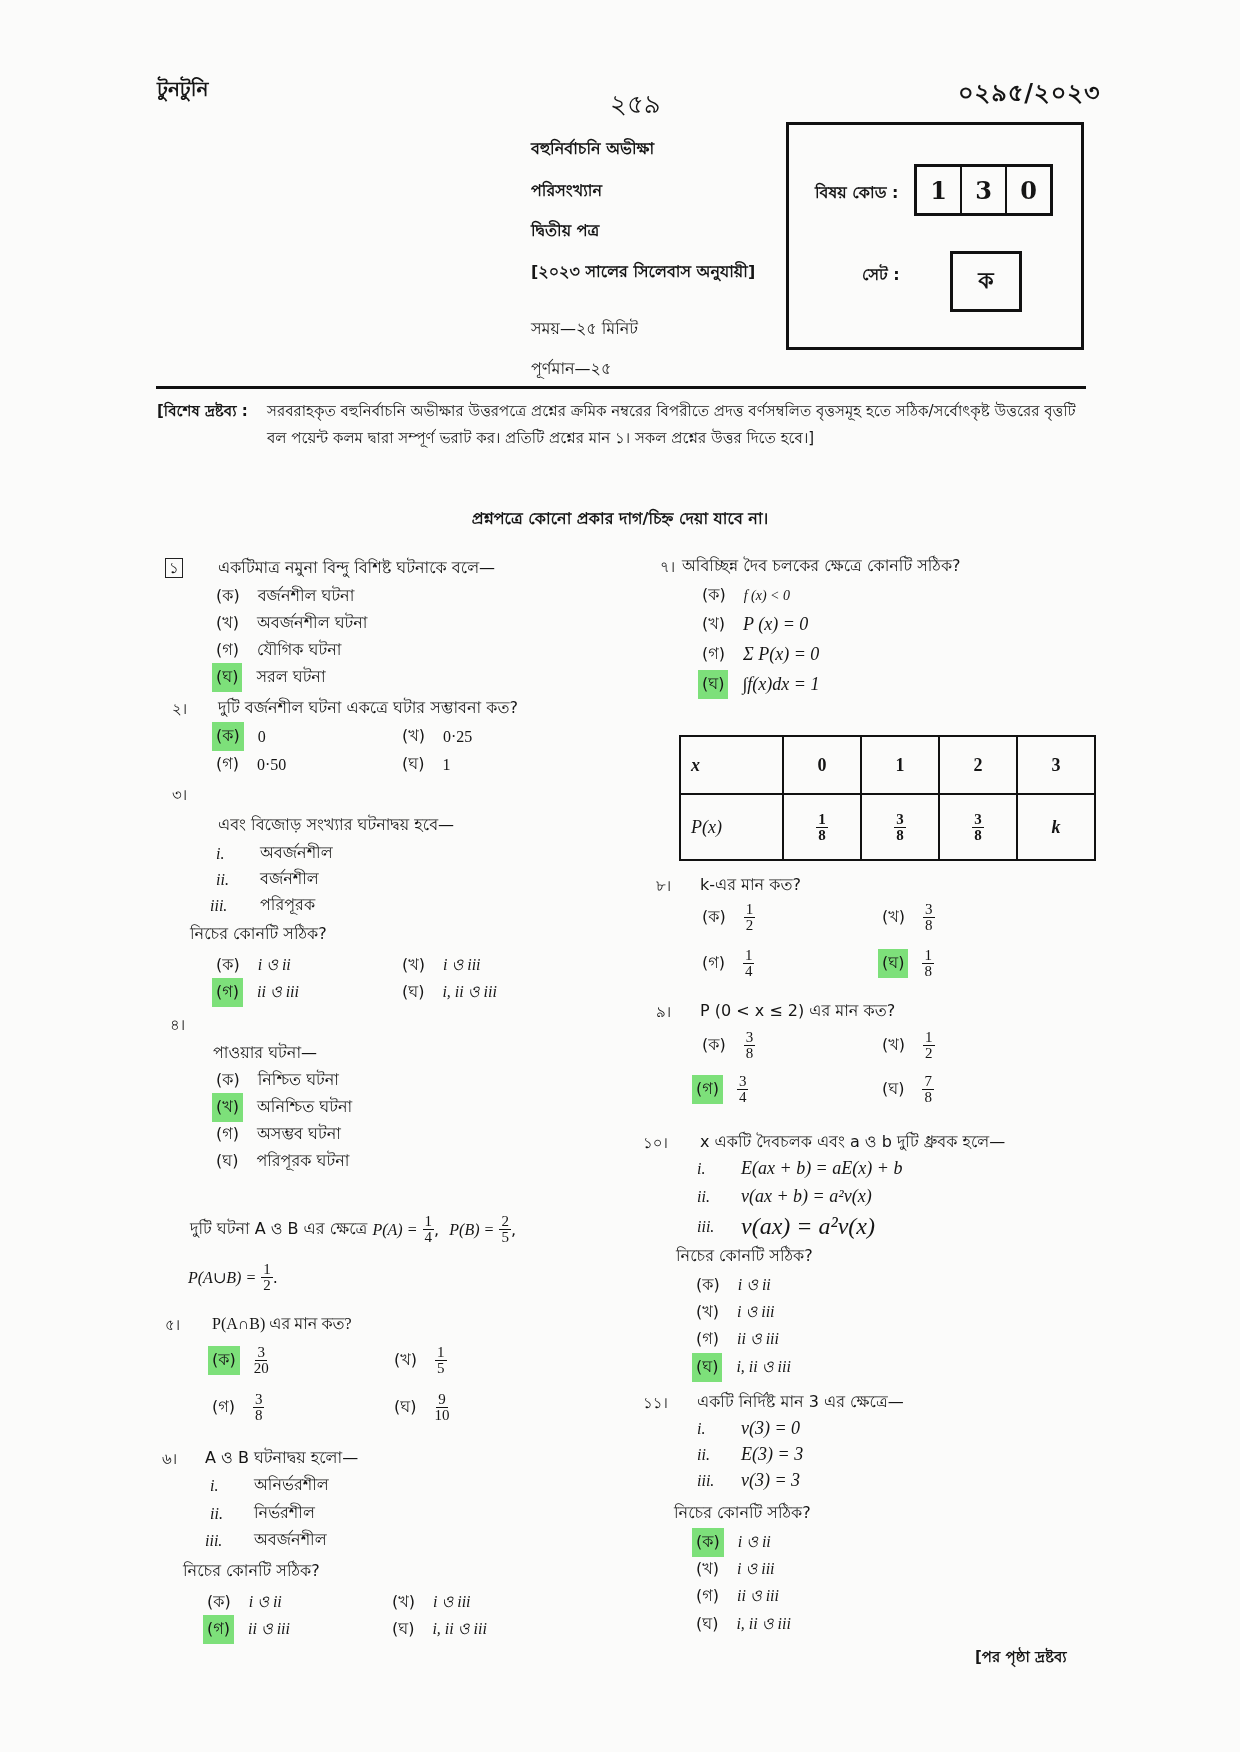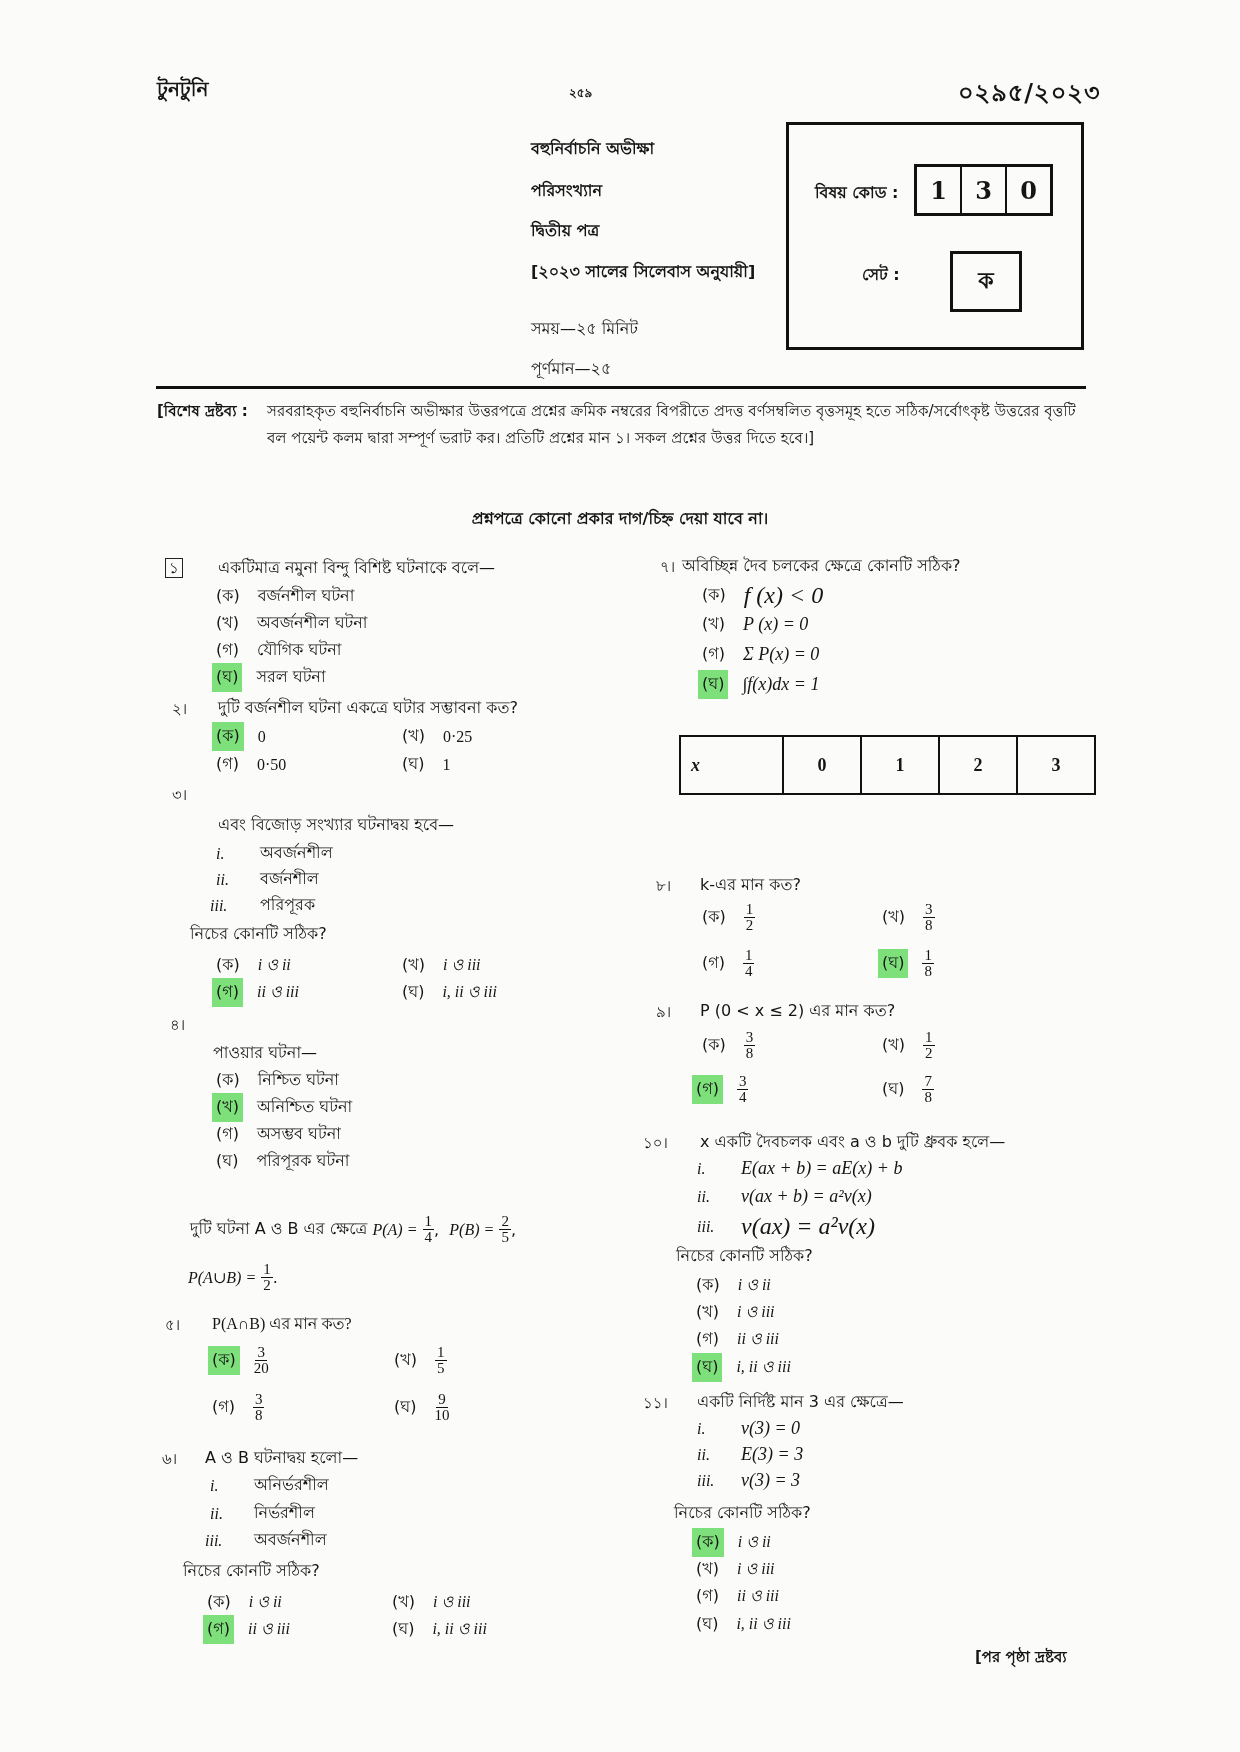--- a/index.html
+++ b/index.html
@@ -2,21 +2,21 @@
 <html><head>
 <meta charset="utf-8">
 <style>
   html,body{margin:0;padding:0;}
   body{width:1240px;height:1752px;background:#fbfbfa;position:relative;overflow:hidden;
        font-family:"DejaVu Serif","Liberation Serif",serif;color:#151515;}
   .abs{position:absolute;}
   .bn{font-family:"DejaVu Sans","Liberation Sans",sans-serif;}
   .math{font-family:"Liberation Serif","DejaVu Serif",serif;font-style:italic;}
   .hdr-left{left:157px;top:74px;font-size:20px;font-weight:bold;}
-  .hdr-page{left:569px;top:84px;font-size:12px;font-weight:bold;}
+  .hdr-page{left:610px;top:84px;font-size:26px;font-weight:normal;}
   .hdr-code{left:958px;top:74px;font-size:24px;font-weight:bold;letter-spacing:1px;}
   .meta{left:531px;font-size:16px;font-weight:bold;}
   .codebox{left:786px;top:122px;width:298px;height:228px;border:3px solid #111;box-sizing:border-box;}
   .subj-label{left:815px;top:180px;font-size:16px;font-weight:bold;}
   .digits{left:914px;top:164px;display:flex;border:3px solid #111;}
   .digit{width:43px;height:46px;display:flex;align-items:center;justify-content:center;font-size:24px;font-weight:bold;border-right:2px solid #111;}
   .digit:last-child{border-right:none;}
   .set-label{left:862px;top:262px;font-size:16px;font-weight:bold;}
   .setbox{left:950px;top:251px;width:66px;height:55px;border:3px solid #111;display:flex;align-items:center;justify-content:center;font-size:22px;font-weight:bold;}
   .rule{left:156px;top:386px;width:930px;height:3px;background:#111;}
@@ -248,21 +248,21 @@
       <span class="math">i, ii ও iii</span>
     </div>
 </div>
 
 <div class="col bn" style="left:0;top:0;width:1240px;height:1752px;pointer-events:none">
 
   <div class="qnum" style="left:660px;top:555px">৭।</div>
   <div class="qtext" style="left:682px;top:553px">অবিচ্ছিন্ন দৈব চলকের ক্ষেত্রে কোনটি সঠিক?</div>
   <div class="opt" style="left:698px;top:581px">
       <span class="olbl">(ক)</span>
-      <span class="math" style="font-size:24px">f (x) &lt; 0</span>
+      <span class="math" style="font-size:14px">f (x) &lt; 0</span>
     </div>
   <div class="opt" style="left:698px;top:610px">
       <span class="olbl">(খ)</span>
       <span class="math" style="font-size:18px">P (x) = 0</span>
     </div>
   <div class="opt" style="left:698px;top:640px">
       <span class="olbl">(গ)</span>
       <span class="math" style="font-size:18px">Σ P(x) = 0</span>
     </div>
   <div class="opt" style="left:698px;top:670px">
@@ -272,20 +272,36 @@
 
   <table class="px">
     <tbody>
         <tr class="r1">
       <td class="h">x</td>
       <td>0</td>
       <td>1</td>
       <td>2</td>
       <td>3</td>
     </tr>
+    <tr class="r2">
+      <td class="h" style="font-weight:normal">P(x)</td>
+      <td><span class="frac">
+              <span class="n">1</span>
+              <span>8</span>
+            </span></td>
+      <td><span class="frac">
+              <span class="n">3</span>
+              <span>8</span>
+            </span></td>
+      <td><span class="frac">
+              <span class="n">3</span>
+              <span>8</span>
+            </span></td>
+      <td style="font-style:italic">k</td>
+    </tr>
   </tbody>
     </table>
 
   <div class="qnum" style="left:656px;top:874px">৮।</div>
   <div class="qtext" style="left:700px;top:872px">k-এর মান কত?</div>
   <div class="opt" style="left:698px;top:902px">
       <span class="olbl">(ক)</span>
       <span class="frac">
         <span class="n">1</span>
         <span>2</span>

